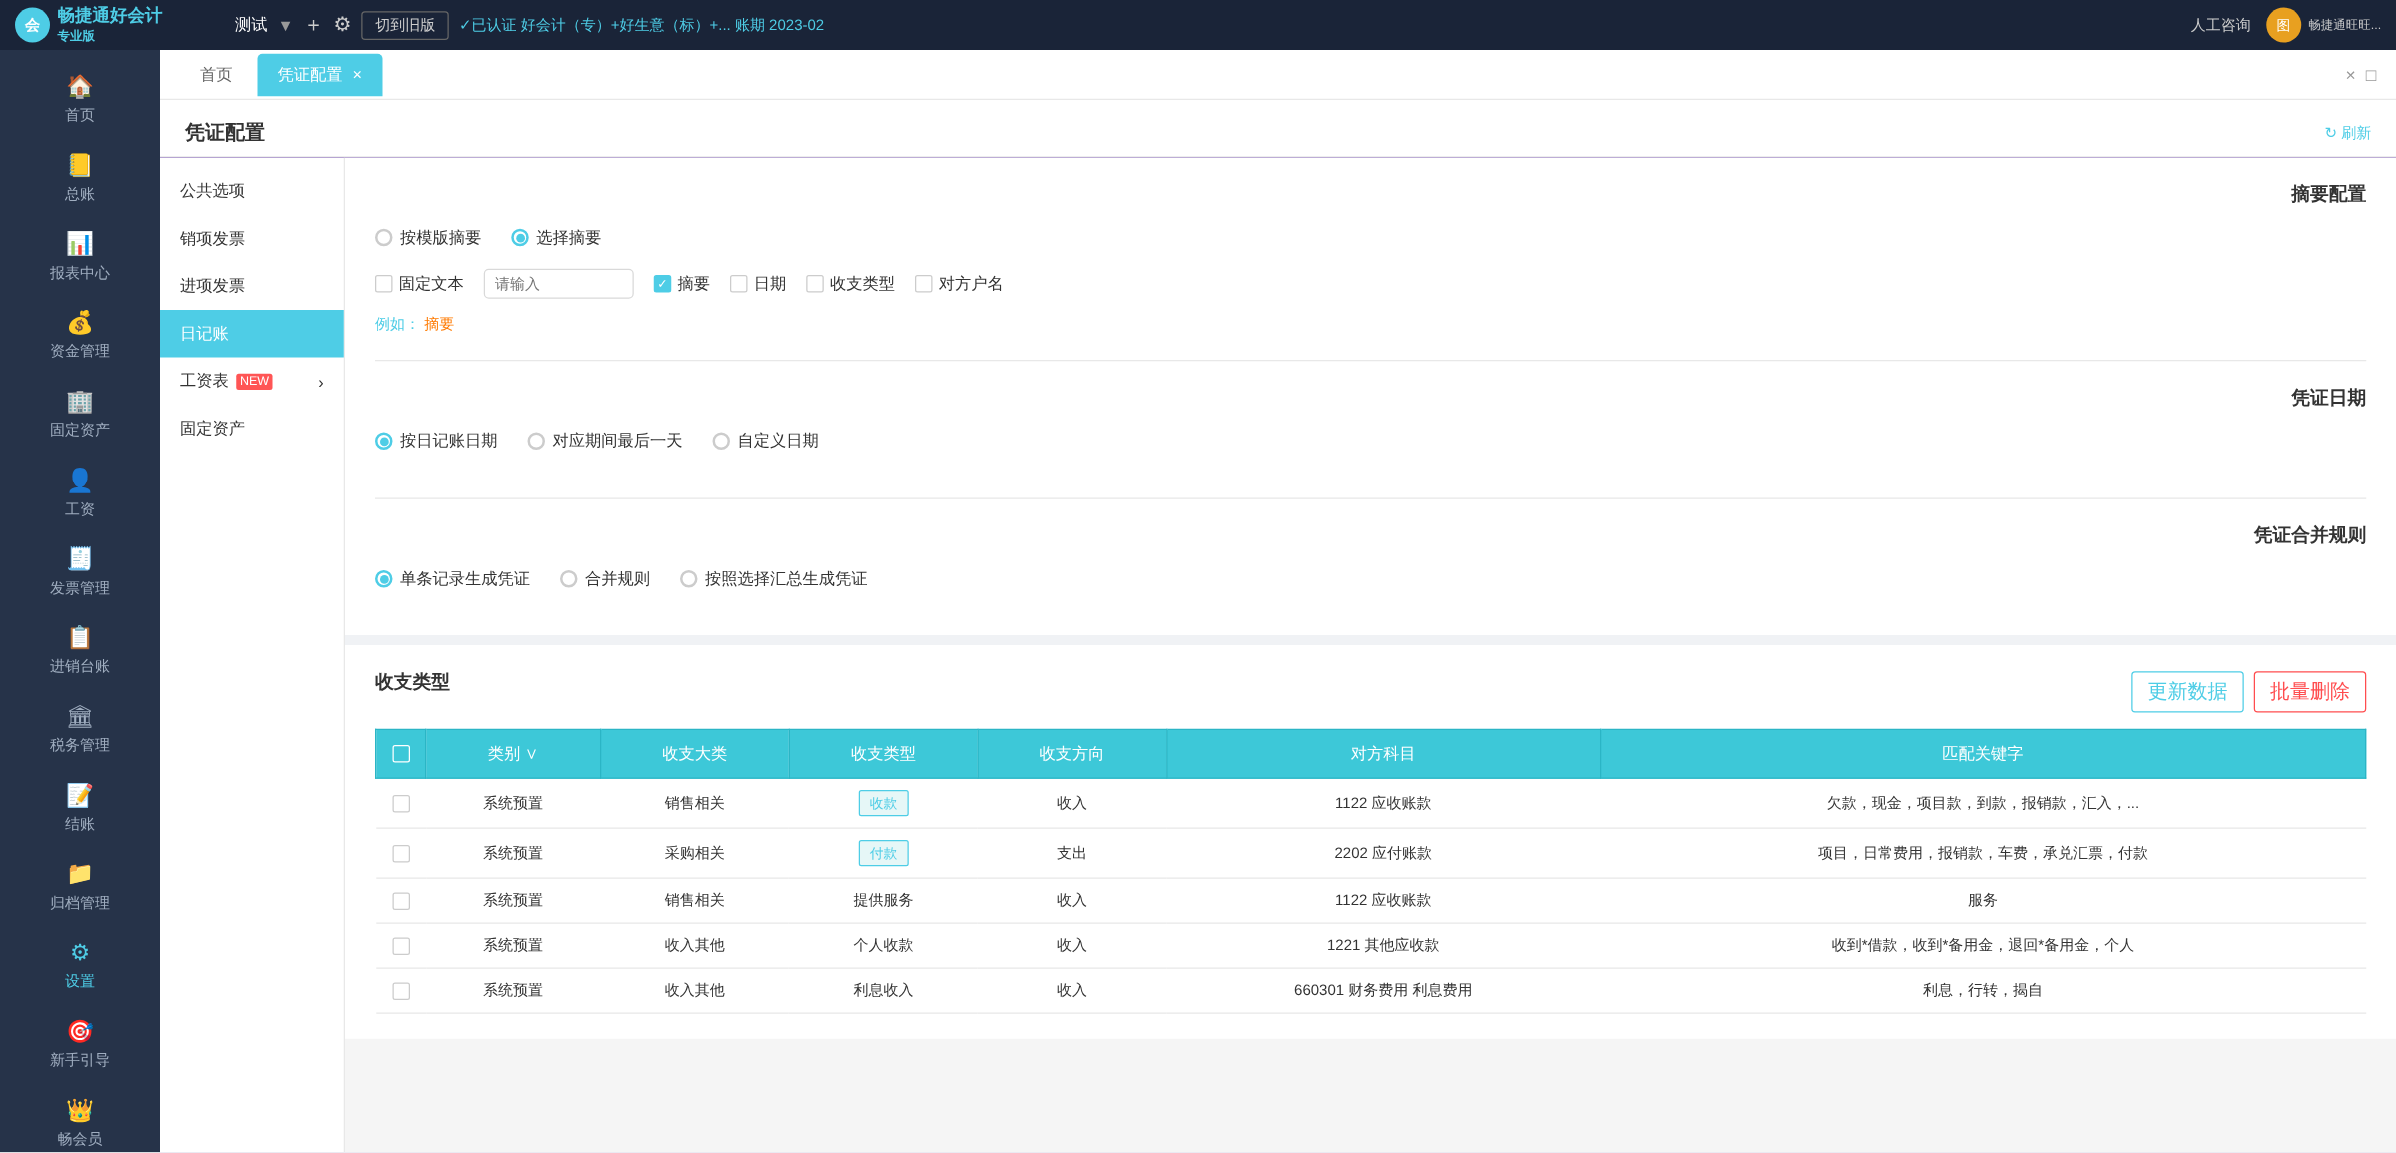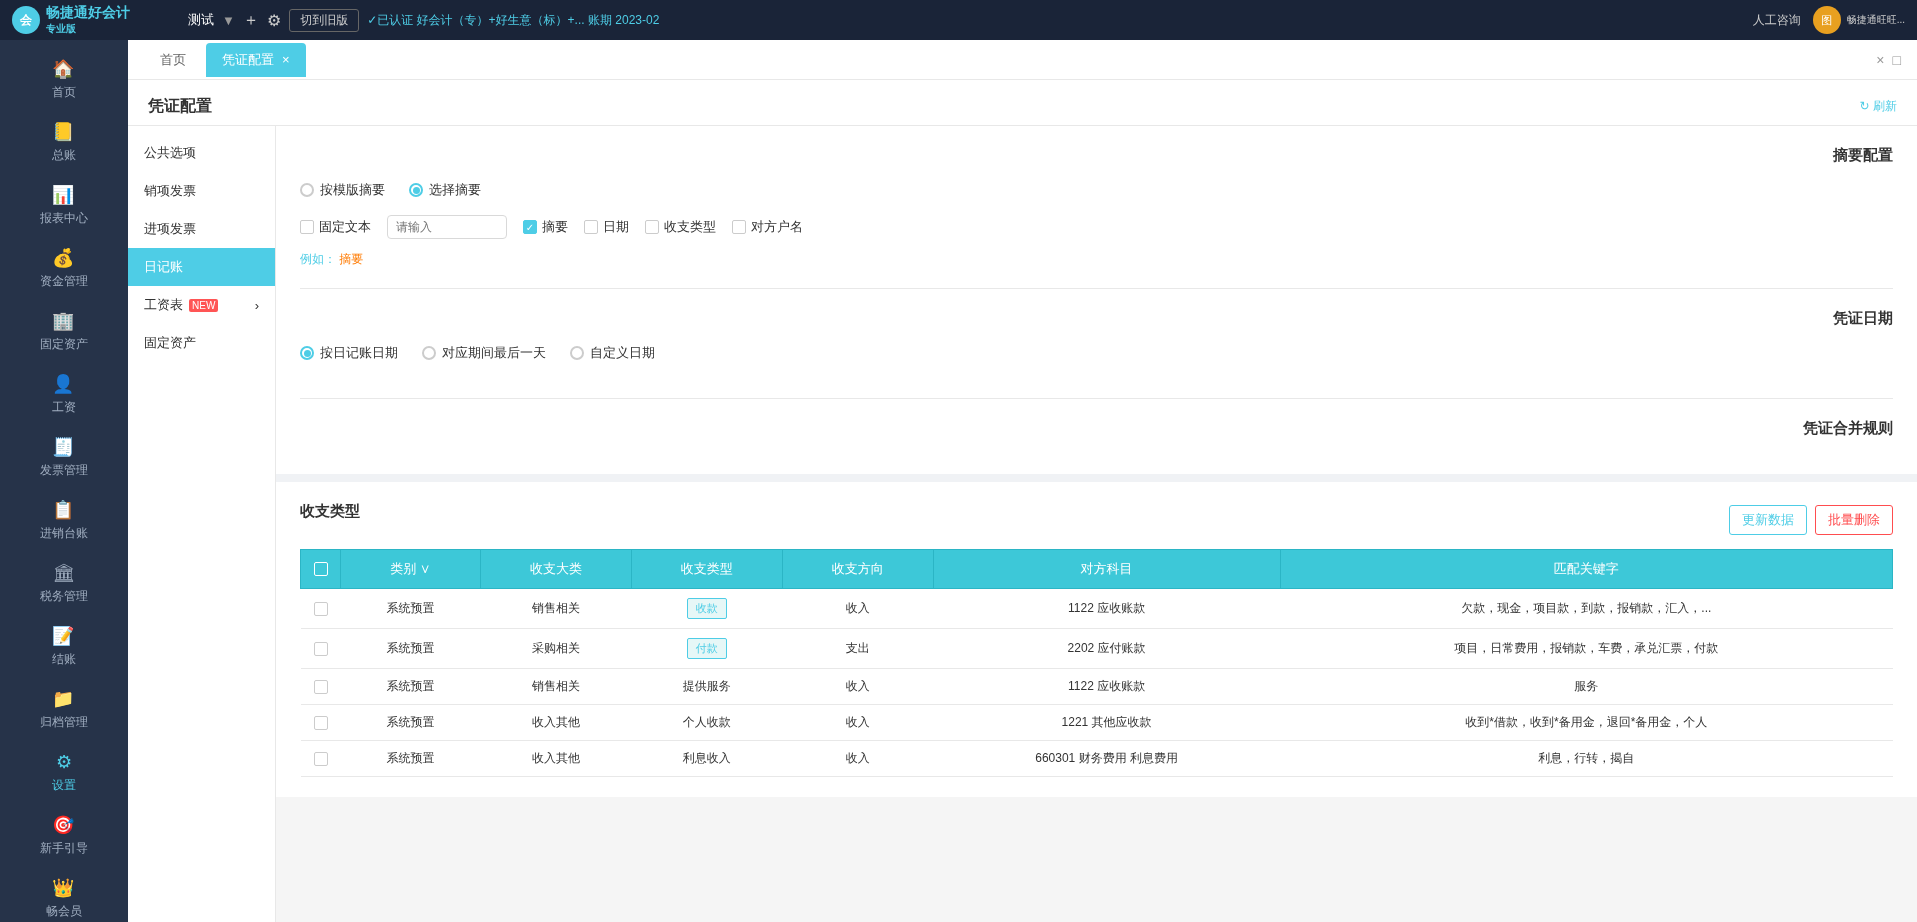--- a/index.html
+++ b/index.html
@@ -57,21 +57,21 @@
     .radio-circle.checked::after { content: ''; width: 7px; height: 7px; background: #4ecde6; border-radius: 50%; }
 
     
     .checkbox-group { display: flex; align-items: center; gap: 16px; margin-bottom: 12px; }
     .checkbox-item { display: flex; align-items: center; gap: 5px; cursor: pointer; }
     .checkbox-box { width: 14px; height: 14px; border: 1px solid #ccc; border-radius: 2px; display: flex; align-items: center; justify-content: center; background: #fff; }
     .checkbox-box.checked { background: #4ecde6; border-color: #4ecde6; color: #fff; font-size: 10px; }
     .text-input { border: 1px solid #d9d9d9; border-radius: 4px; padding: 4px 8px; font-size: 12px; color: #999; width: 120px; }
     .example-text { color: #4ecde6; font-size: 12px; margin-top: 4px; }
     .section-header-row { display: flex; align-items: center; justify-content: space-between; margin-bottom: 12px; }
-    .action-btn { padding: 5px 12px; border: 1px solid #4ecde6; color: #4ecde6; background: #fff; border-radius: 3px; cursor: pointer; font-size: 13px; }
+    .action-btn { padding: 5px 12px; border: 1px solid #4ecde6; color: #4ecde6; background: #fff; border-radius: 3px; cursor: pointer; font-size: 16px; }
     .action-btn.danger { border-color: #ff4d4f; color: #ff4d4f; }
 
     
     .data-table { width: 100%; border-collapse: collapse; }
     .data-table th { background: #3dc8d8; color: #fff; padding: 10px 8px; text-align: center; font-size: 13px; font-weight: normal; border: 1px solid #2bb5c5; }
     .data-table th.checkbox-col { width: 40px; }
     .data-table td { padding: 9px 8px; text-align: center; border-bottom: 1px solid #e8e8e8; font-size: 12px; color: #333; }
     .td-tag { display: inline-block; padding: 2px 8px; background: #e6f7f7; color: #4ecde6; border: 1px solid #4ecde6; border-radius: 2px; font-size: 11px; cursor: pointer; }
     .checkbox-cell { display: flex; align-items: center; justify-content: center; }
     .table-checkbox { width: 14px; height: 14px; border: 1px solid #ccc; border-radius: 2px; background: #fff; }
@@ -294,20 +294,34 @@
                 <span>自定义日期</span>
               </label>
             </div>
           </div>
 
           <div class="section-divider"></div>
 
           <div class="section-block">
             <div class="section-title">凭证合并规则</div>
 
+            <div class="radio-group">
+              <label class="radio-item">
+                <div class="radio-circle checked"></div>
+                <span>单条记录生成凭证</span>
+              </label>
+              <label class="radio-item">
+                <div class="radio-circle"></div>
+                <span>合并规则</span>
+              </label>
+              <label class="radio-item">
+                <div class="radio-circle"></div>
+                <span>按照选择汇总生成凭证</span>
+              </label>
+            </div>
           </div>
 
           <div style="height:8px;background:#f0f2f5;"></div>
 
           <div class="section-block">
             <div class="section-header-row">
               <div class="section-title">收支类型</div>
               <div style="display:flex;gap:8px;">
                 <button class="action-btn">更新数据</button>
                 <button class="action-btn danger">批量删除</button>

